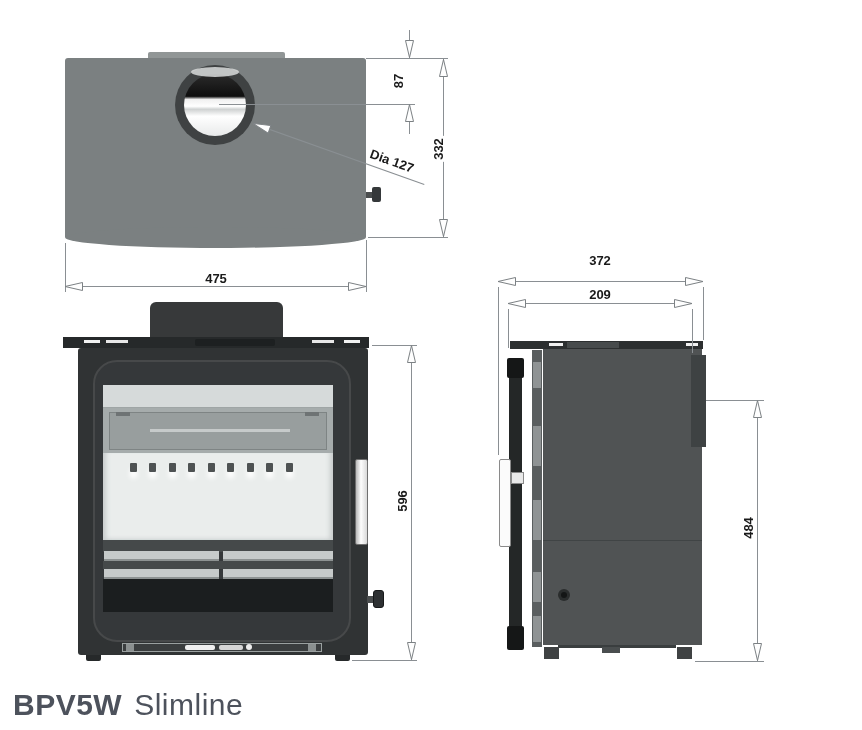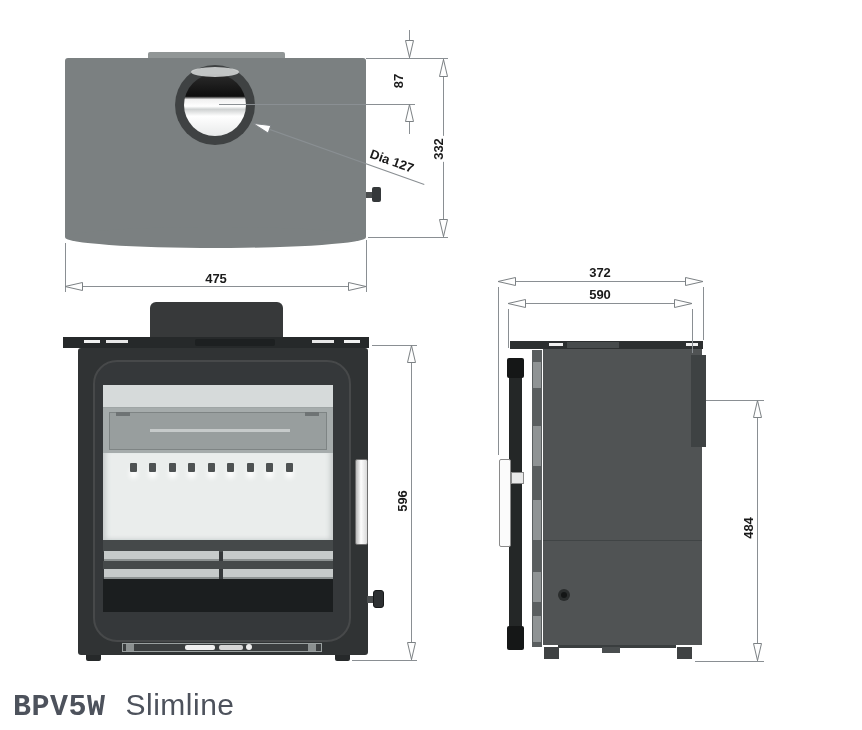--- a/index.html
+++ b/index.html
@@ -5,21 +5,21 @@
   html,body{margin:0;padding:0;background:#fff;}
   #canvas{position:relative;width:862px;height:730px;background:#fff;overflow:hidden;
           font-family:"Liberation Sans",sans-serif;}
   .abs{position:absolute;}
   .line{position:absolute;background:#8a8f93;}
   .dimlabel{position:absolute;font-weight:700;font-size:13px;color:#1a1a1a;line-height:1;
             white-space:nowrap;background:#fff;padding:0 2px;transform:translate(-50%,-50%);}
   .dimlabel.rot{transform:translate(-50%,-50%) rotate(-90deg);}
   .ar{position:absolute;display:block;overflow:visible;}
   .title{position:absolute;left:13px;top:688px;font-size:30px;color:#4d525c;letter-spacing:.5px;}
-  .title b{font-weight:700;margin-right:20px;font-family:Liberation Mono, monospace;}
+  .title b{font-weight:700;margin-right:12px;}
 </style>
 </head>
 <body>
 
 <div id="canvas">
 
   <div>
     <div class="abs" style="left:148px;top:52px;width:137px;height:7px;background:#919696;border-radius:2px 2px 0 0;"></div>
     <div class="abs" style="left:65px;top:58px;width:301px;height:179px;background:#7b8081;border-radius:3px 3px 0 0;"></div>
     <div class="abs" style="left:65px;top:227px;width:301px;height:21px;background:#7b8081;border-radius:50%;"></div>
@@ -167,32 +167,32 @@
     <div class="abs" style="left:499px;top:459px;width:12px;height:88px;background:#fbfbfb;border:1px solid #8a8a8a;border-radius:2px;box-sizing:border-box;"></div>
     <div class="abs" style="left:511px;top:472px;width:13px;height:12px;background:#e9e9e9;border:1px solid #8a8a8a;box-sizing:border-box;"></div>
 
     <div class="line" style="left:498px;top:281px;width:205px;height:1px;"></div>
     <svg class="ar" style="left:498px;top:277px;" width="18" height="9">
         <polygon points="0,4.5 17.5,0.5 17.5,8.5" fill="#fefefe" stroke="#7c8184"></polygon>
       </svg>
     <svg class="ar" style="left:685px;top:277px;" width="18" height="9">
         <polygon points="0.5,0.5 18,4.5 0.5,8.5" fill="#fefefe" stroke="#7c8184"></polygon>
       </svg>
-    <span class="dimlabel" style="left:600px;top:272px;">372</span>
+    <span class="dimlabel" style="left:600px;top:260px;">372</span>
     <div class="line" style="left:498px;top:287px;width:1px;height:168px;"></div>
     <div class="line" style="left:703px;top:287px;width:1px;height:53px;"></div>
 
     <div class="line" style="left:508px;top:303px;width:184px;height:1px;"></div>
     <svg class="ar" style="left:508px;top:299px;" width="18" height="9">
         <polygon points="0,4.5 17.5,0.5 17.5,8.5" fill="#fefefe" stroke="#7c8184"></polygon>
       </svg>
     <svg class="ar" style="left:674px;top:299px;" width="18" height="9">
         <polygon points="0.5,0.5 18,4.5 0.5,8.5" fill="#fefefe" stroke="#7c8184"></polygon>
       </svg>
-    <span class="dimlabel" style="left:600px;top:294px;">590</span>
+    <span class="dimlabel" style="left:600px;top:294px;">209</span>
     <div class="line" style="left:508px;top:309px;width:1px;height:39px;"></div>
     <div class="line" style="left:692px;top:309px;width:1px;height:44px;"></div>
 
     <div class="line" style="left:706px;top:400px;width:58px;height:1px;"></div>
     <div class="line" style="left:695px;top:661px;width:69px;height:1px;"></div>
     <div class="line" style="left:757px;top:400px;width:1px;height:261px;"></div>
     <svg class="ar" style="left:753px;top:400px;" width="9" height="18">
         <polygon points="4.5,0.5 8.5,17.5 0.5,17.5" fill="#fefefe" stroke="#7c8184"></polygon>
       </svg>
     <svg class="ar" style="left:753px;top:643px;" width="9" height="18">

